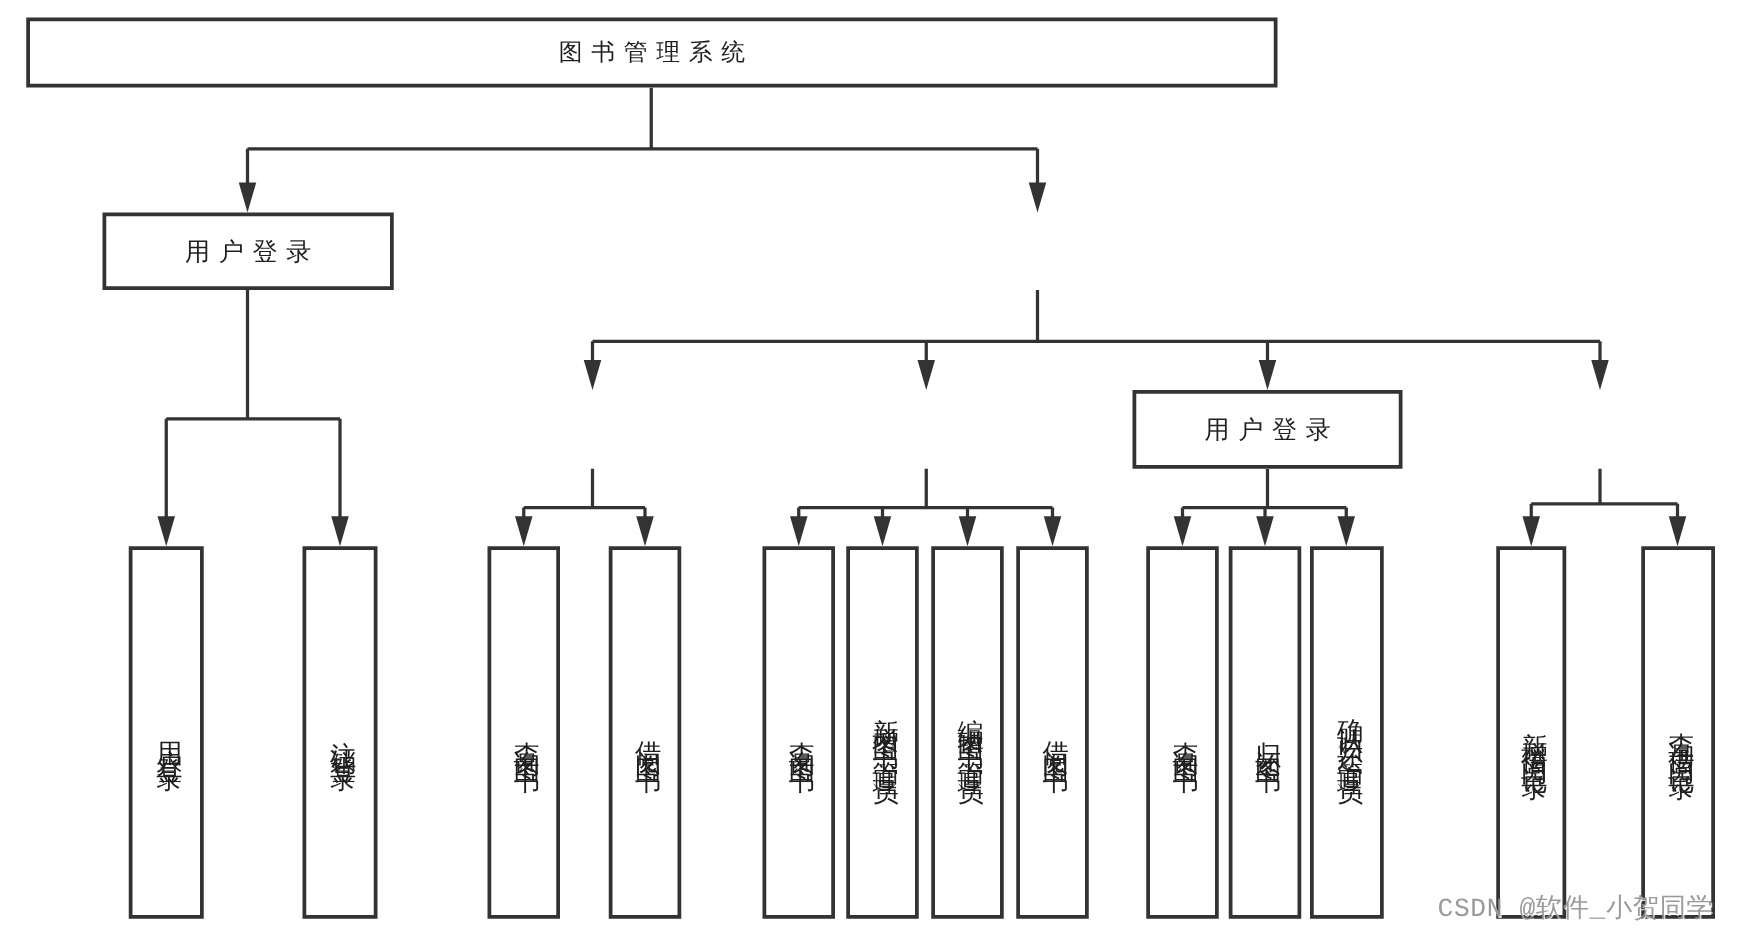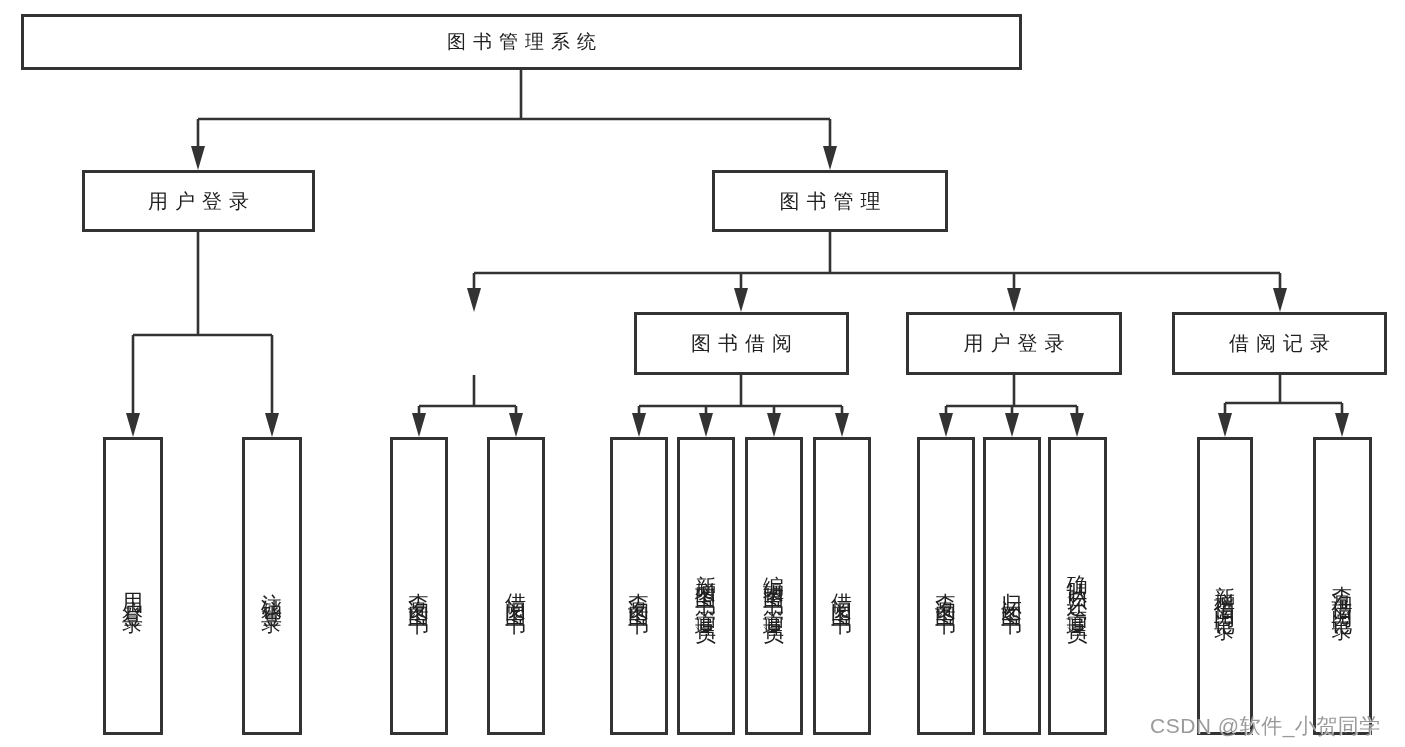--- a/index.html
+++ b/index.html
@@ -7,20 +7,21 @@
     padding: 0;
     background: #ffffff;
     font-family: "Liberation Sans", "DejaVu Sans", sans-serif;
   }
   #canvas {
     position: relative;
     width: 1405px;
     height: 747px;
     background: #ffffff;
     overflow: hidden;
+    font-family: Liberation Mono, monospace;
   }
   #connectors {
     position: absolute;
     left: 0;
     top: 0;
     width: 1405px;
     height: 747px;
   }
   .node {
     position: absolute;
@@ -106,32 +107,23 @@
     </g>
   </svg>
 
   <div class="node h root" style="left:21px;top:14px;width:1001px;height:56px">
     <span>图书管理系统</span>
   </div>
 
   <div class="node h" style="left:82px;top:170px;width:233px;height:62px">
     <span>用户登录</span>
   </div>
-  <div class="node h" style="left:712px;top:170px;width:236px;height:62px">
-    <span>图书管理</span>
-  </div>
 
-  <div class="node h" style="left:634px;top:312px;width:215px;height:63px">
-    <span>图书借阅</span>
-  </div>
   <div class="node h" style="left:906px;top:312px;width:216px;height:63px">
     <span>用户登录</span>
-  </div>
-  <div class="node h" style="left:1172px;top:312px;width:215px;height:63px">
-    <span>借阅记录</span>
   </div>
 
   <div class="node v" style="left:103px;top:437px;width:60px;height:298px">
     <span>用户登录</span>
   </div>
   <div class="node v" style="left:242px;top:437px;width:60px;height:298px">
     <span>注销登录</span>
   </div>
 
   <div class="node v" style="left:390px;top:437px;width:58px;height:298px">

